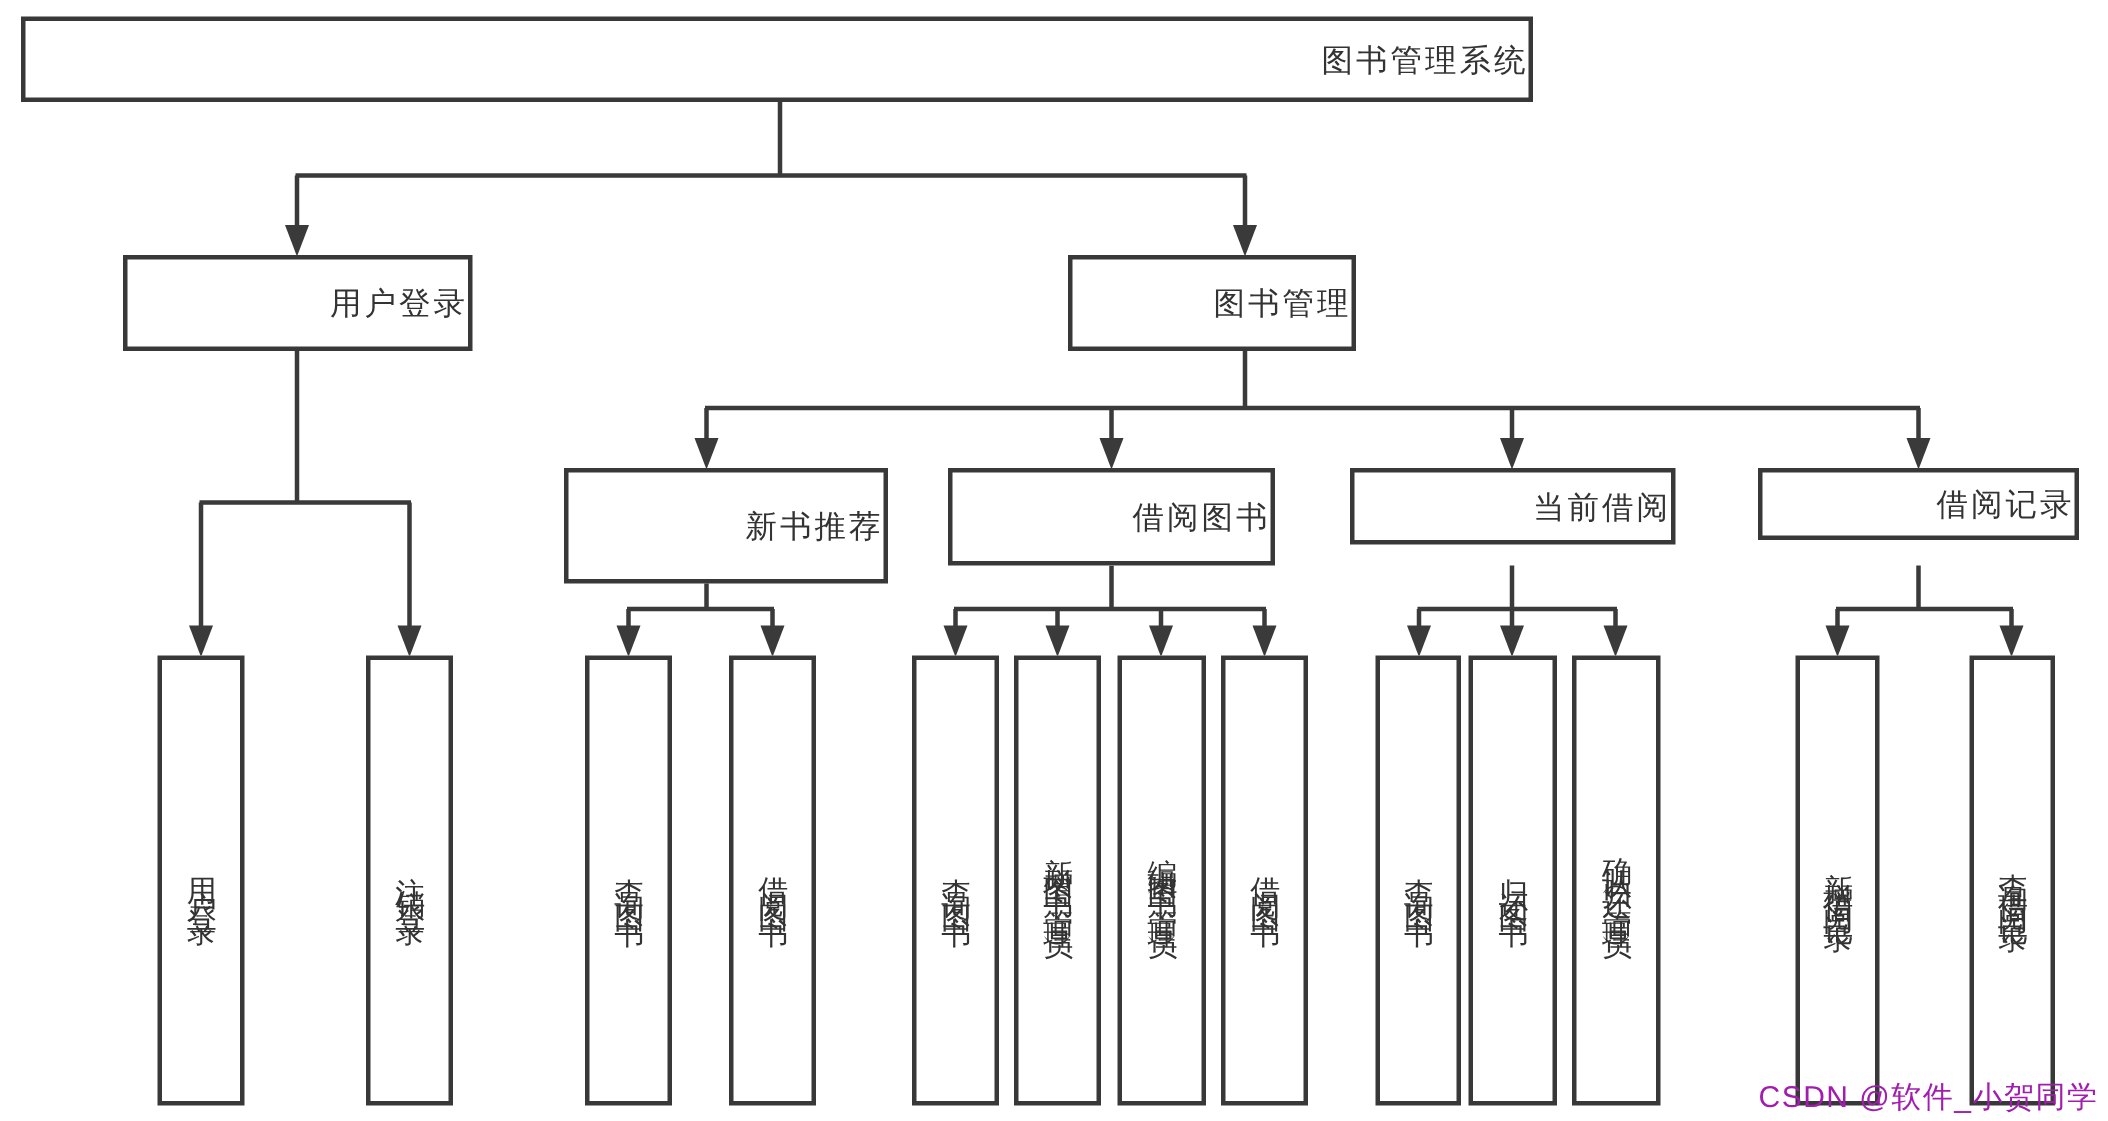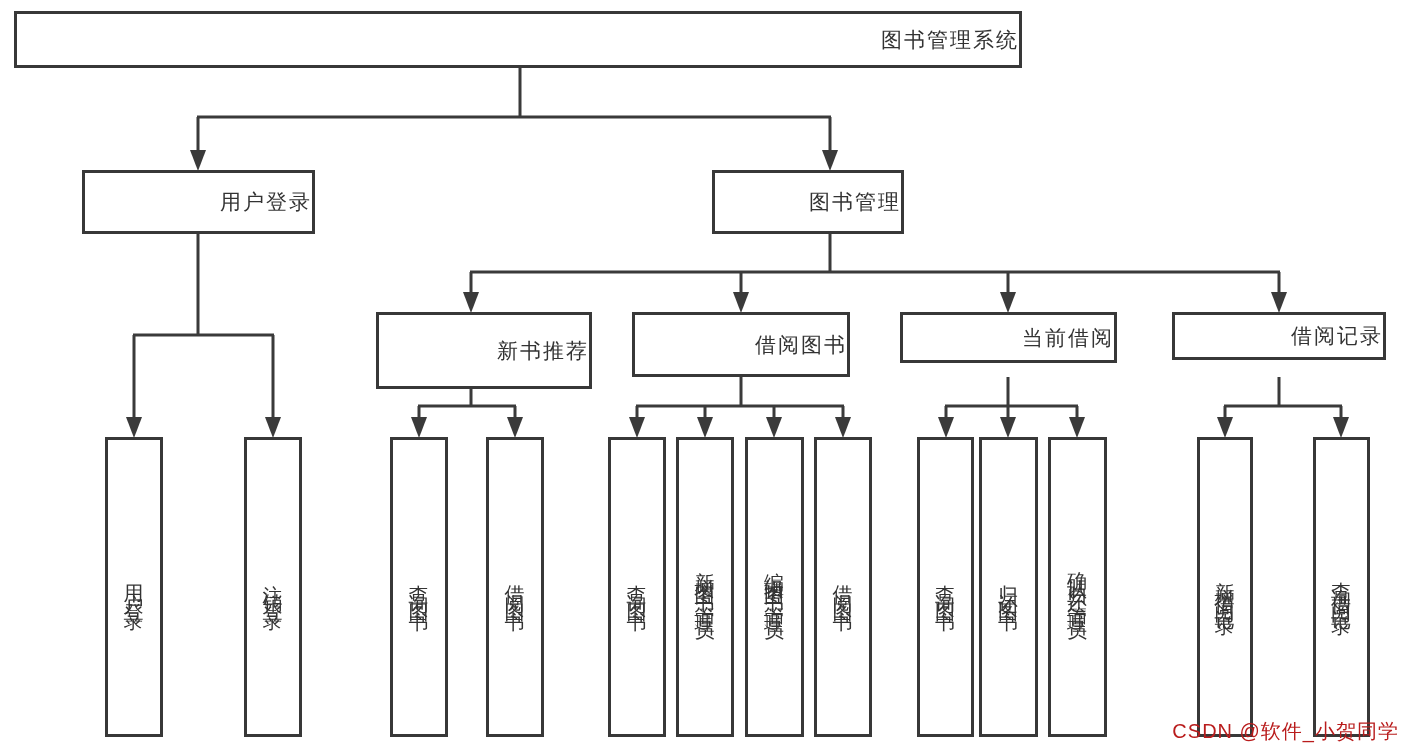--- a/index.html
+++ b/index.html
@@ -41,21 +41,21 @@
     letter-spacing: 9px;
     line-height: 1;
     white-space: nowrap;
   }
   .vbox.long .vtext { letter-spacing: 7px; }
   .watermark {
     position: absolute;
     right: 6px;
     bottom: 2px;
     font-size: 20px;
-    color: #b91c1c;
+    color: #a21caf;
     letter-spacing: 1px;
     z-index: 5;
     white-space: nowrap;
     margin-left: 13px;
   }
 </style>
 </head>
 <body>
 
 <div class="stage">

